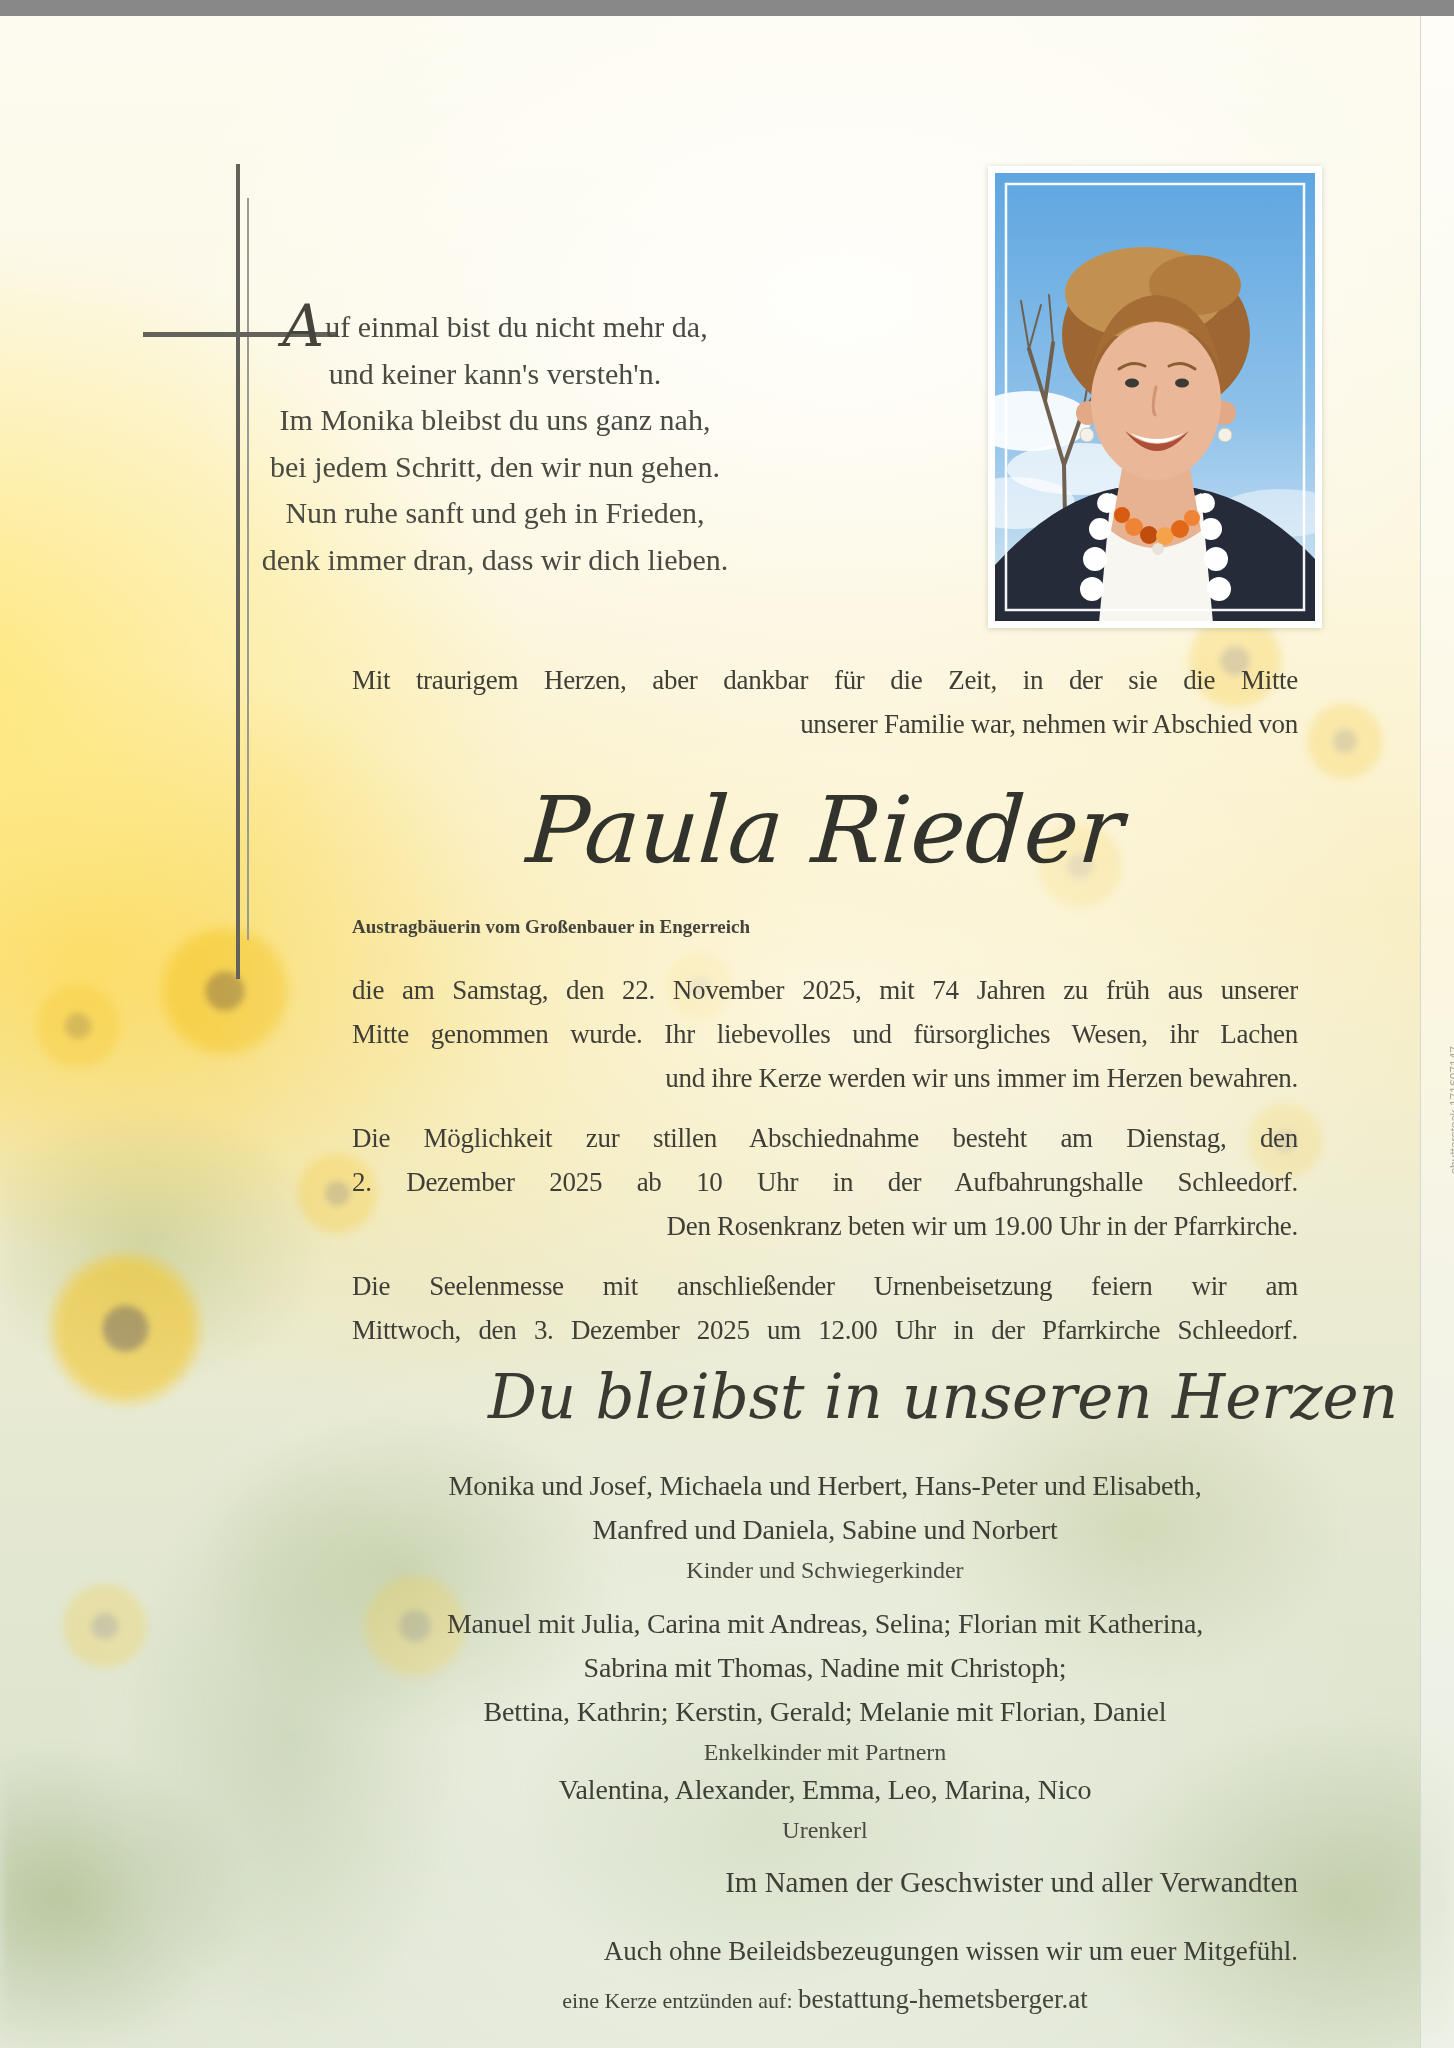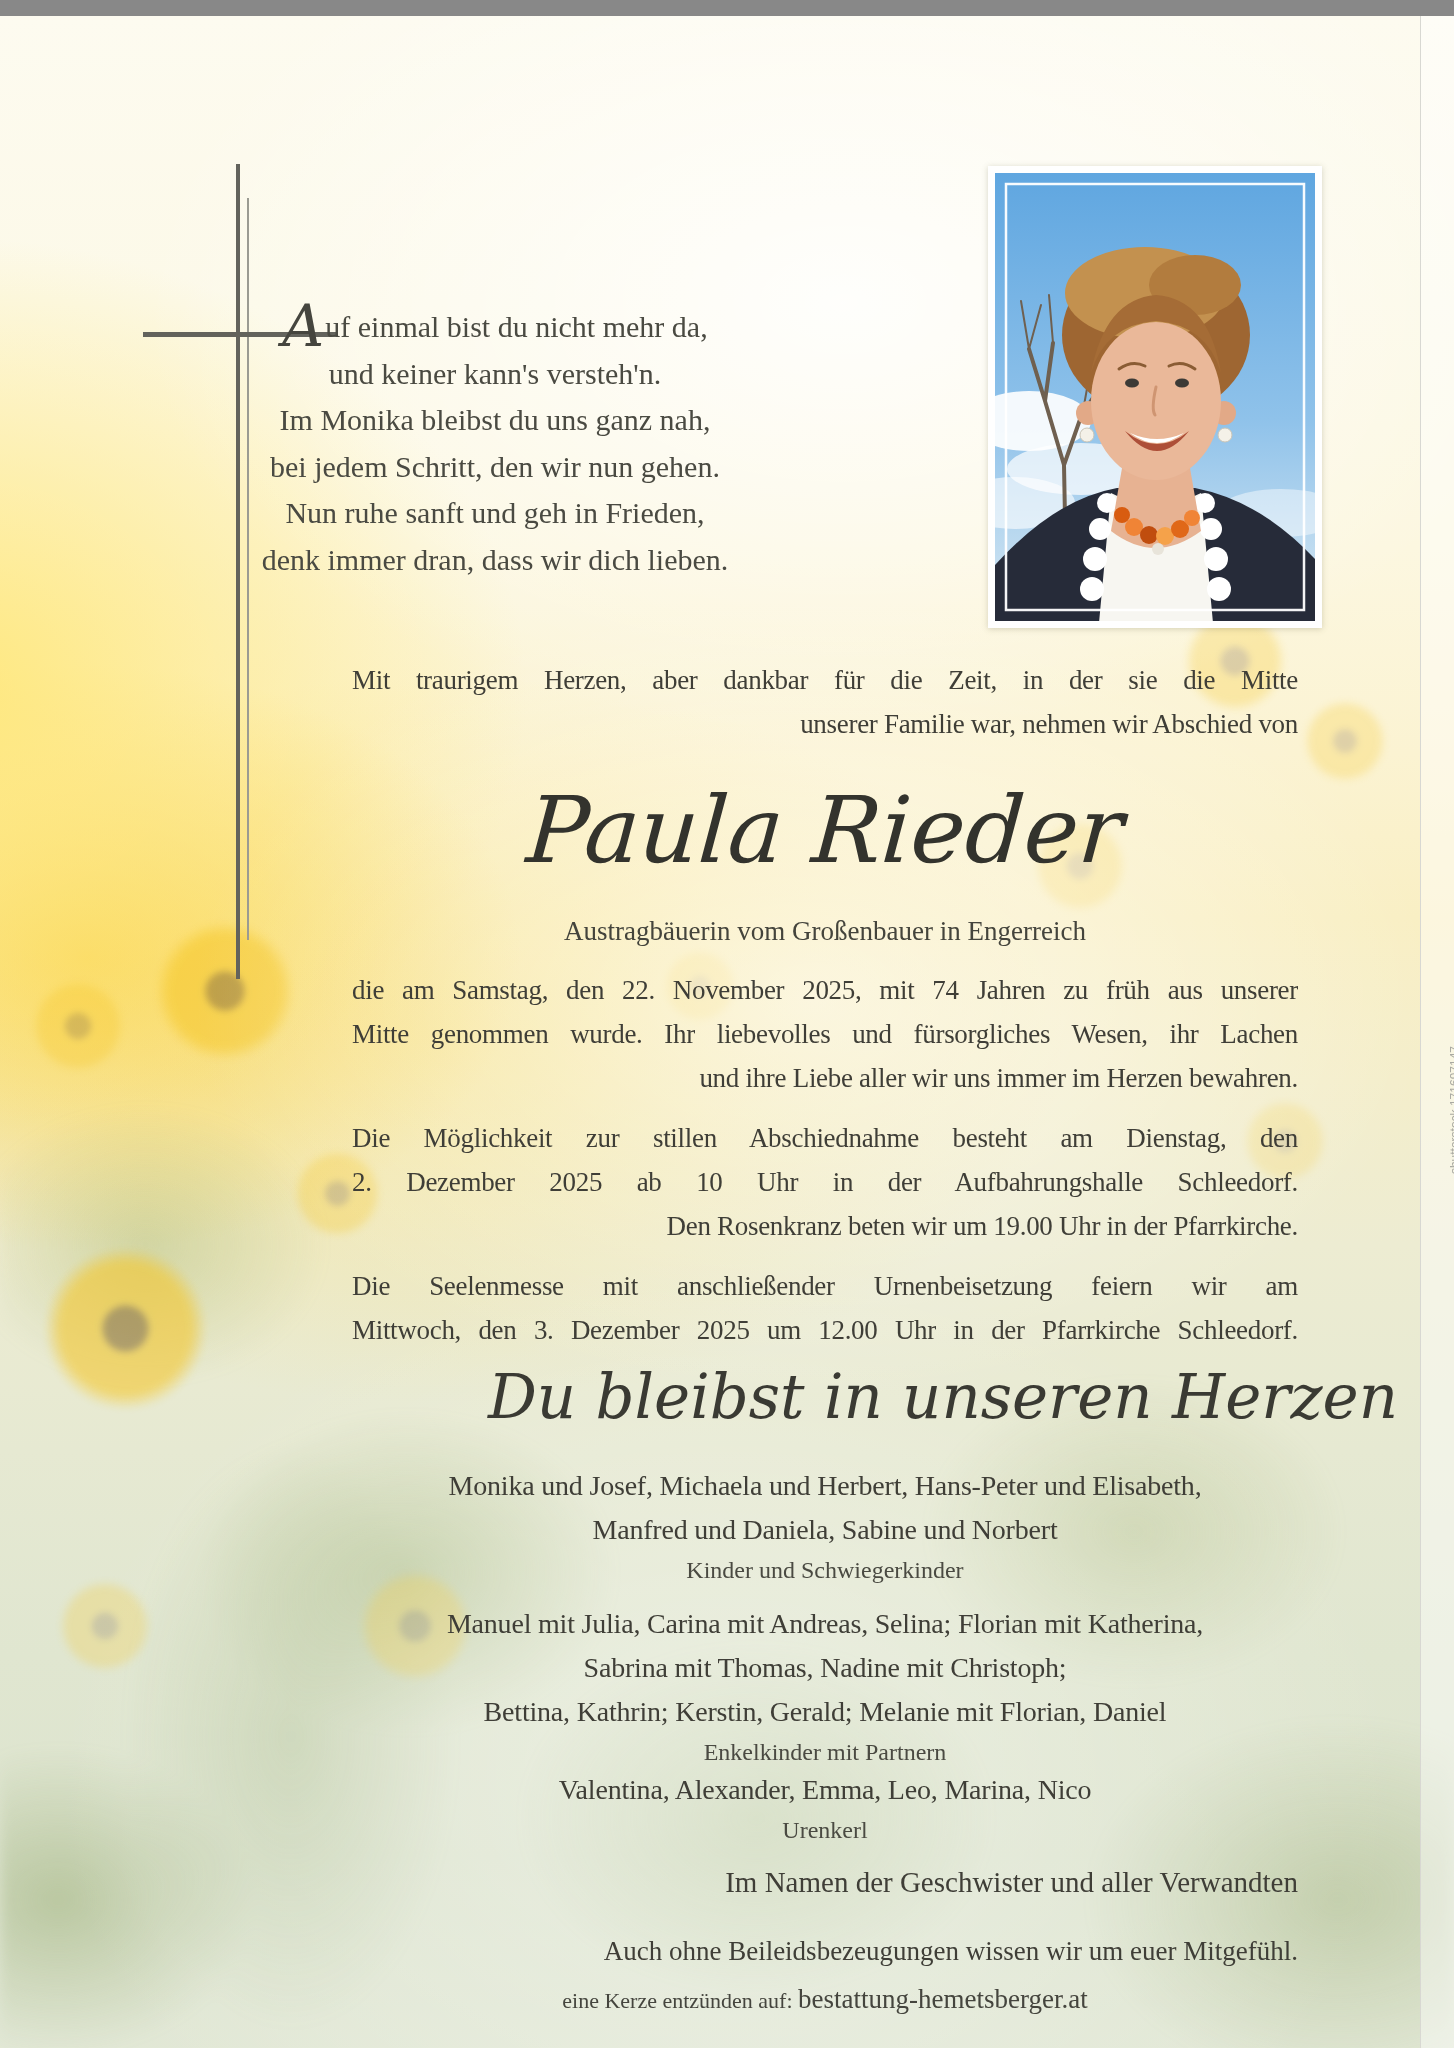--- a/index.html
+++ b/index.html
@@ -42,21 +42,21 @@
   .poem{left:212px;top:288px;width:566px;text-align:center;}
   .pln{font-size:30px;line-height:46.5px;color:#4a4a42;}
   .script{font-style:italic;font-family:"DejaVu Serif","Liberation Serif",serif;}
   .initial{font-size:58px;line-height:0;vertical-align:-9px;margin-right:1px;color:#45453e;}
   .col{left:352px;width:946px;}
   .ln{font-size:27px;line-height:44px;letter-spacing:-0.3px;}
   .jl{text-align:justify;text-align-last:justify;}
   .rl{text-align:right;}
   .name{left:252px;width:1146px;text-align:center;font-size:92px;line-height:1.2;
     color:#33332d;transform:skewX(-4deg);}
-  .subtitle{font-size:27px;text-align:center;color:#44443c;}
+  .subtitle{font-size:19px;color:#44443c;font-weight:bold;}
   .heading-script{left:252px;width:1146px;text-align:right;font-size:61px;color:#3a3a33;}
   .fam{font-size:28px;line-height:44px;text-align:center;letter-spacing:-0.2px;}
   .rel{font-size:24px;line-height:36px;text-align:center;color:#4a4a42;}
   .closing{font-size:29px;text-align:right;}
   .condolence{font-size:27px;text-align:right;}
   .candle{font-size:22px;text-align:center;color:#45453e;}
   .candle .site{font-size:27px;}
   
   .wm-strip{position:absolute;right:0;top:0;width:33px;height:2048px;
     background:rgba(255,255,255,.45);border-left:1px solid #d8d8d2;}
@@ -162,21 +162,21 @@
     <div class="ln jl">Mit traurigem Herzen, aber dankbar für die Zeit, in der sie die Mitte</div>
     <div class="ln rl">unserer Familie war, nehmen wir Abschied von</div>
   </div>
 
   <div class="abs name script" style="top:760px">Paula Rieder</div>
   <div class="abs col subtitle" style="top:900px">Austragbäuerin vom Großenbauer in Engerreich</div>
 
   <div class="abs col" style="top:952px">
     <div class="ln jl">die am Samstag, den 22. November 2025, mit 74 Jahren zu früh aus unserer</div>
     <div class="ln jl">Mitte genommen wurde. Ihr liebevolles und fürsorgliches Wesen, ihr Lachen</div>
-    <div class="ln rl">und ihre Liebe aller wir uns immer im Herzen bewahren.</div>
+    <div class="ln rl">und ihre Kerze werden wir uns immer im Herzen bewahren.</div>
   </div>
 
   <div class="abs col" style="top:1100px">
     <div class="ln jl">Die Möglichkeit zur stillen Abschiednahme besteht am Dienstag, den</div>
     <div class="ln jl">2. Dezember 2025 ab 10 Uhr in der Aufbahrungshalle Schleedorf.</div>
     <div class="ln rl">Den Rosenkranz beten wir um 19.00 Uhr in der Pfarrkirche.</div>
   </div>
 
   <div class="abs col" style="top:1248px">
     <div class="ln jl">Die Seelenmesse mit anschließender Urnenbeisetzung feiern wir am</div>

